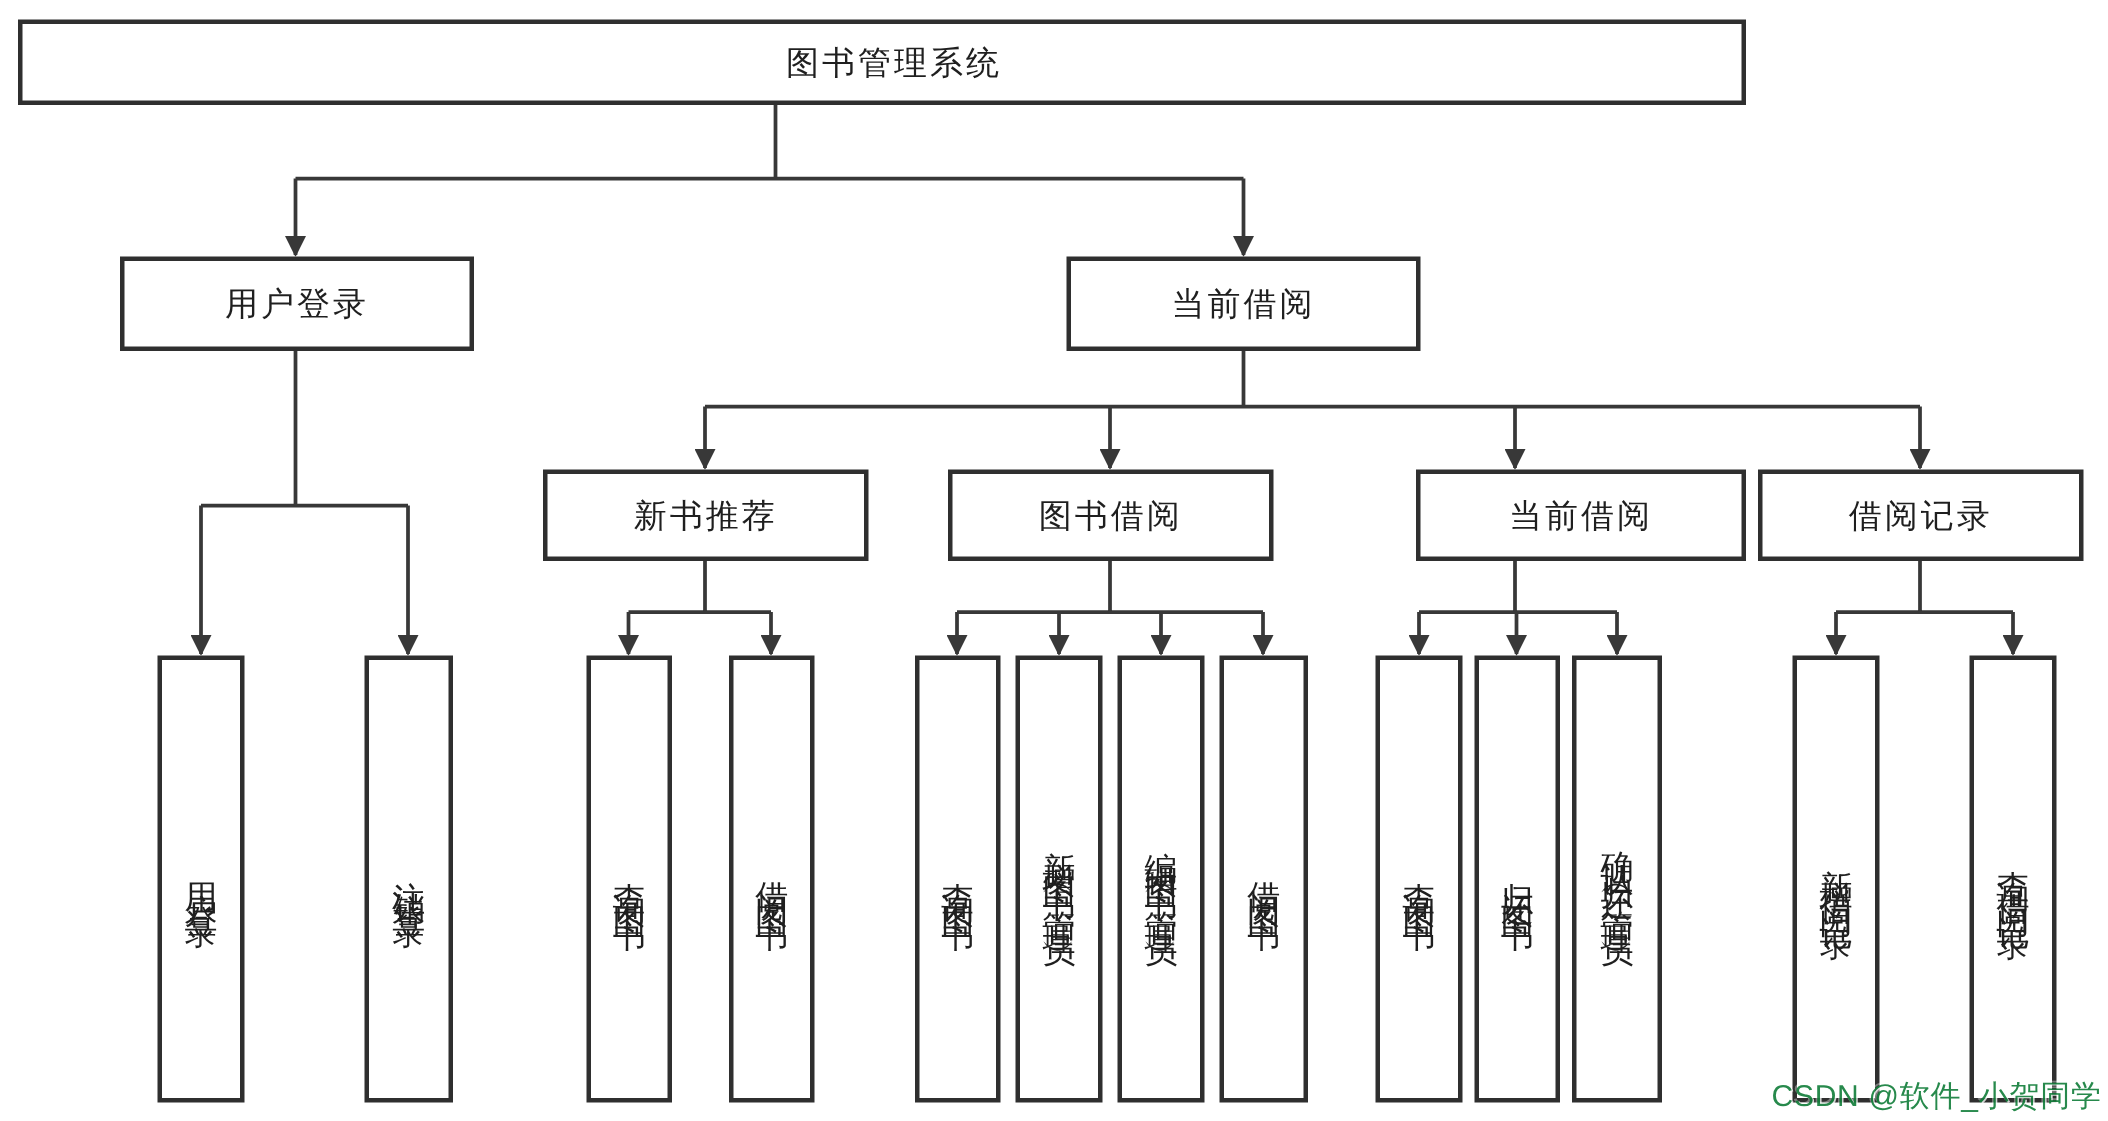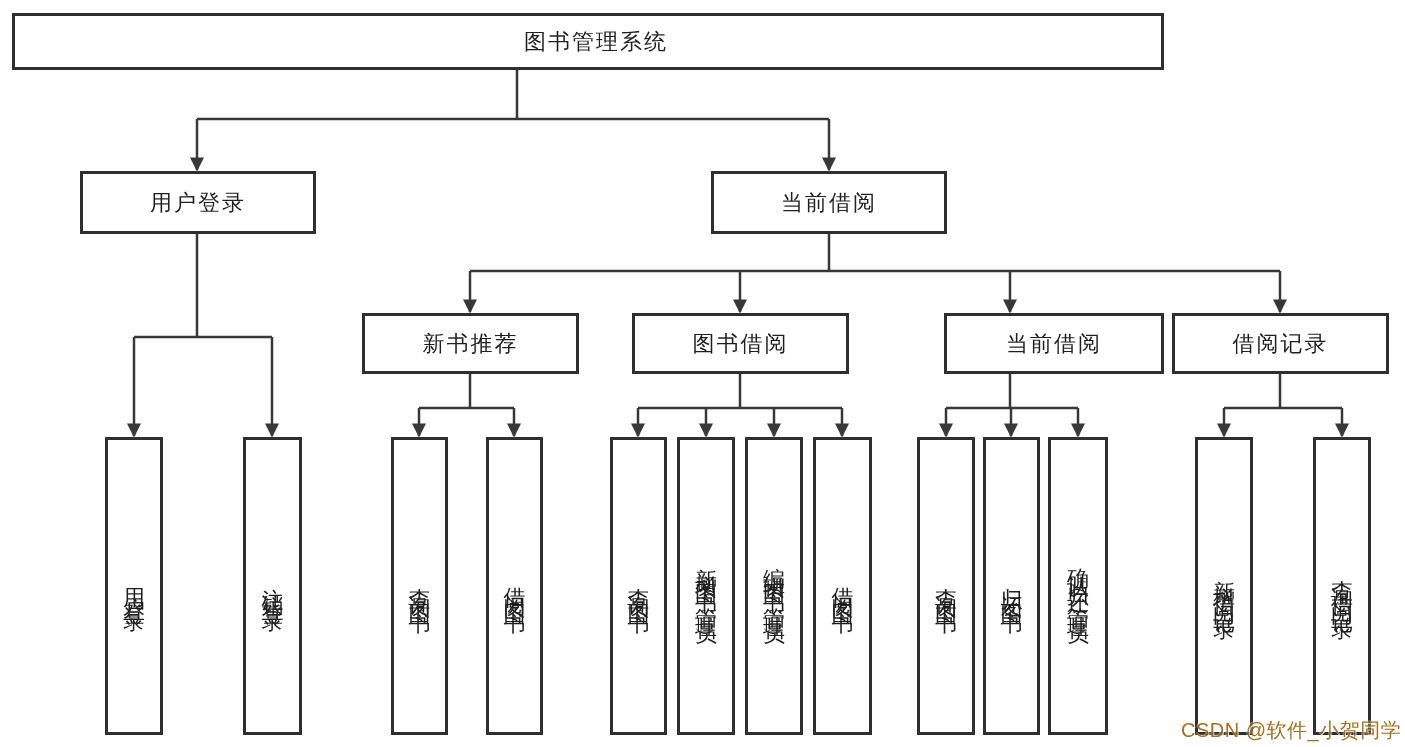--- a/index.html
+++ b/index.html
@@ -34,21 +34,21 @@
     text-orientation: mixed;
     letter-spacing: 8px;
     padding: 6px 0;
   }
   .watermark {
     position: absolute;
     left: 1181px;
     top: 717px;
     font-size: 20px;
     letter-spacing: 0.5px;
-    color: #a16207;
+    color: #15803d;
     opacity: 0.92;
     text-shadow: 1px 1px 0 rgba(255,255,255,0.85), -1px -1px 0 rgba(255,255,255,0.4);
     white-space: nowrap;
   }
 </style>
 </head>
 <body>
 
 <div class="stage">
 

